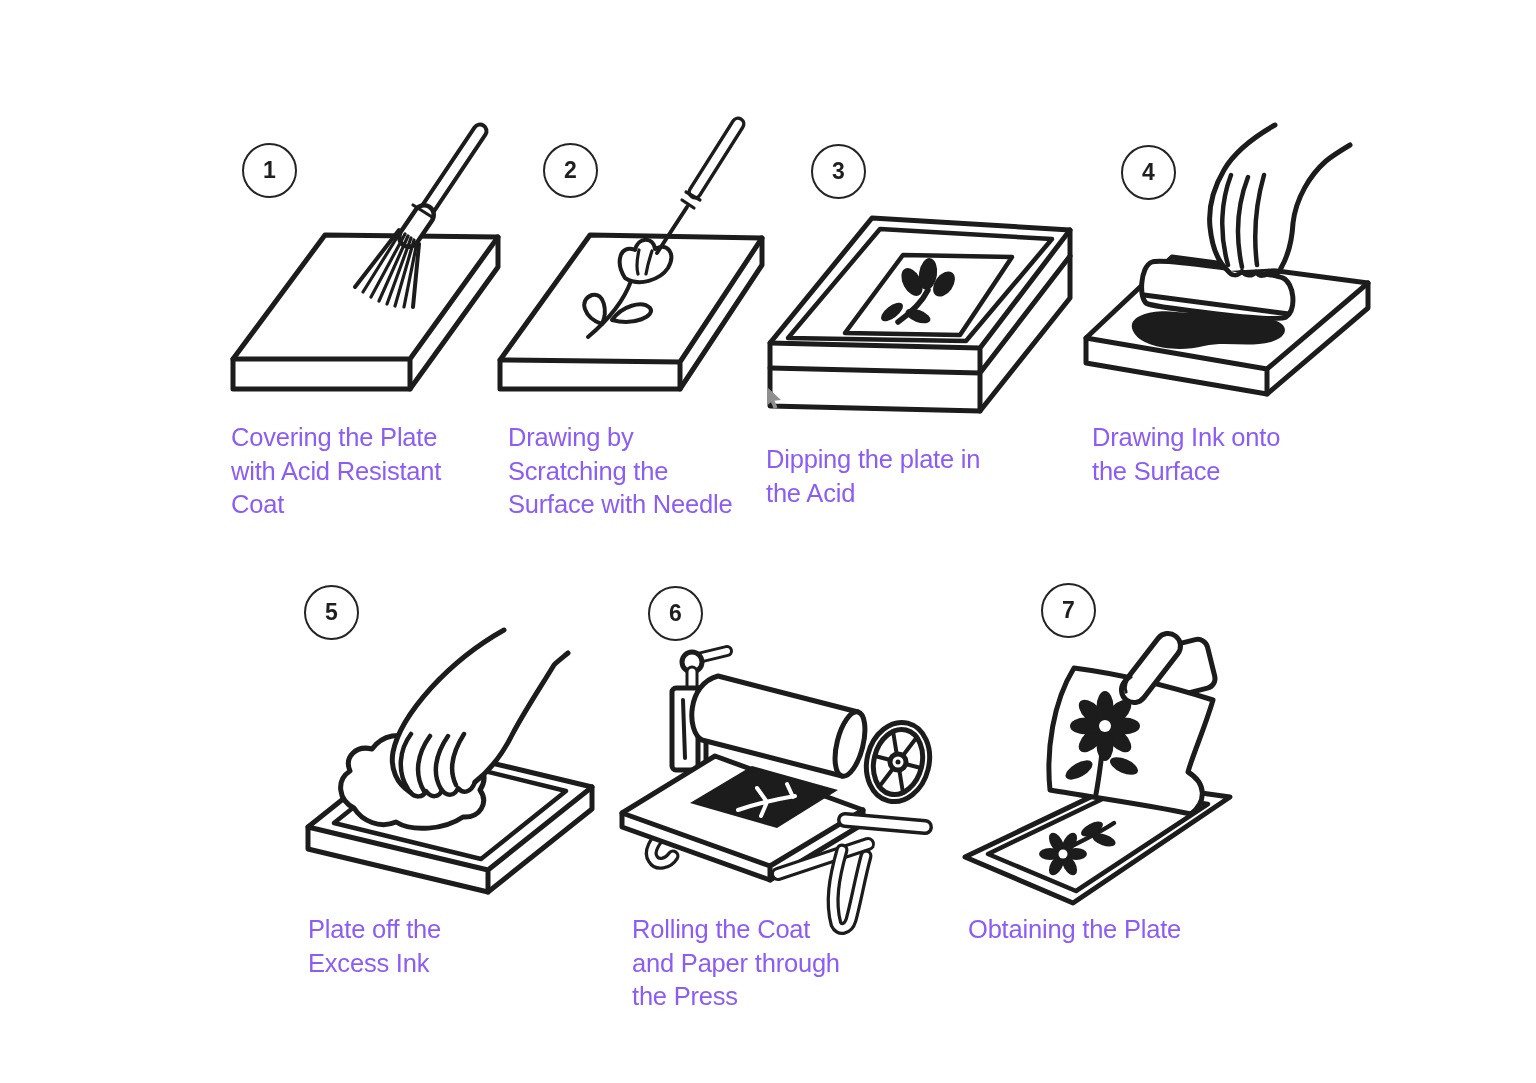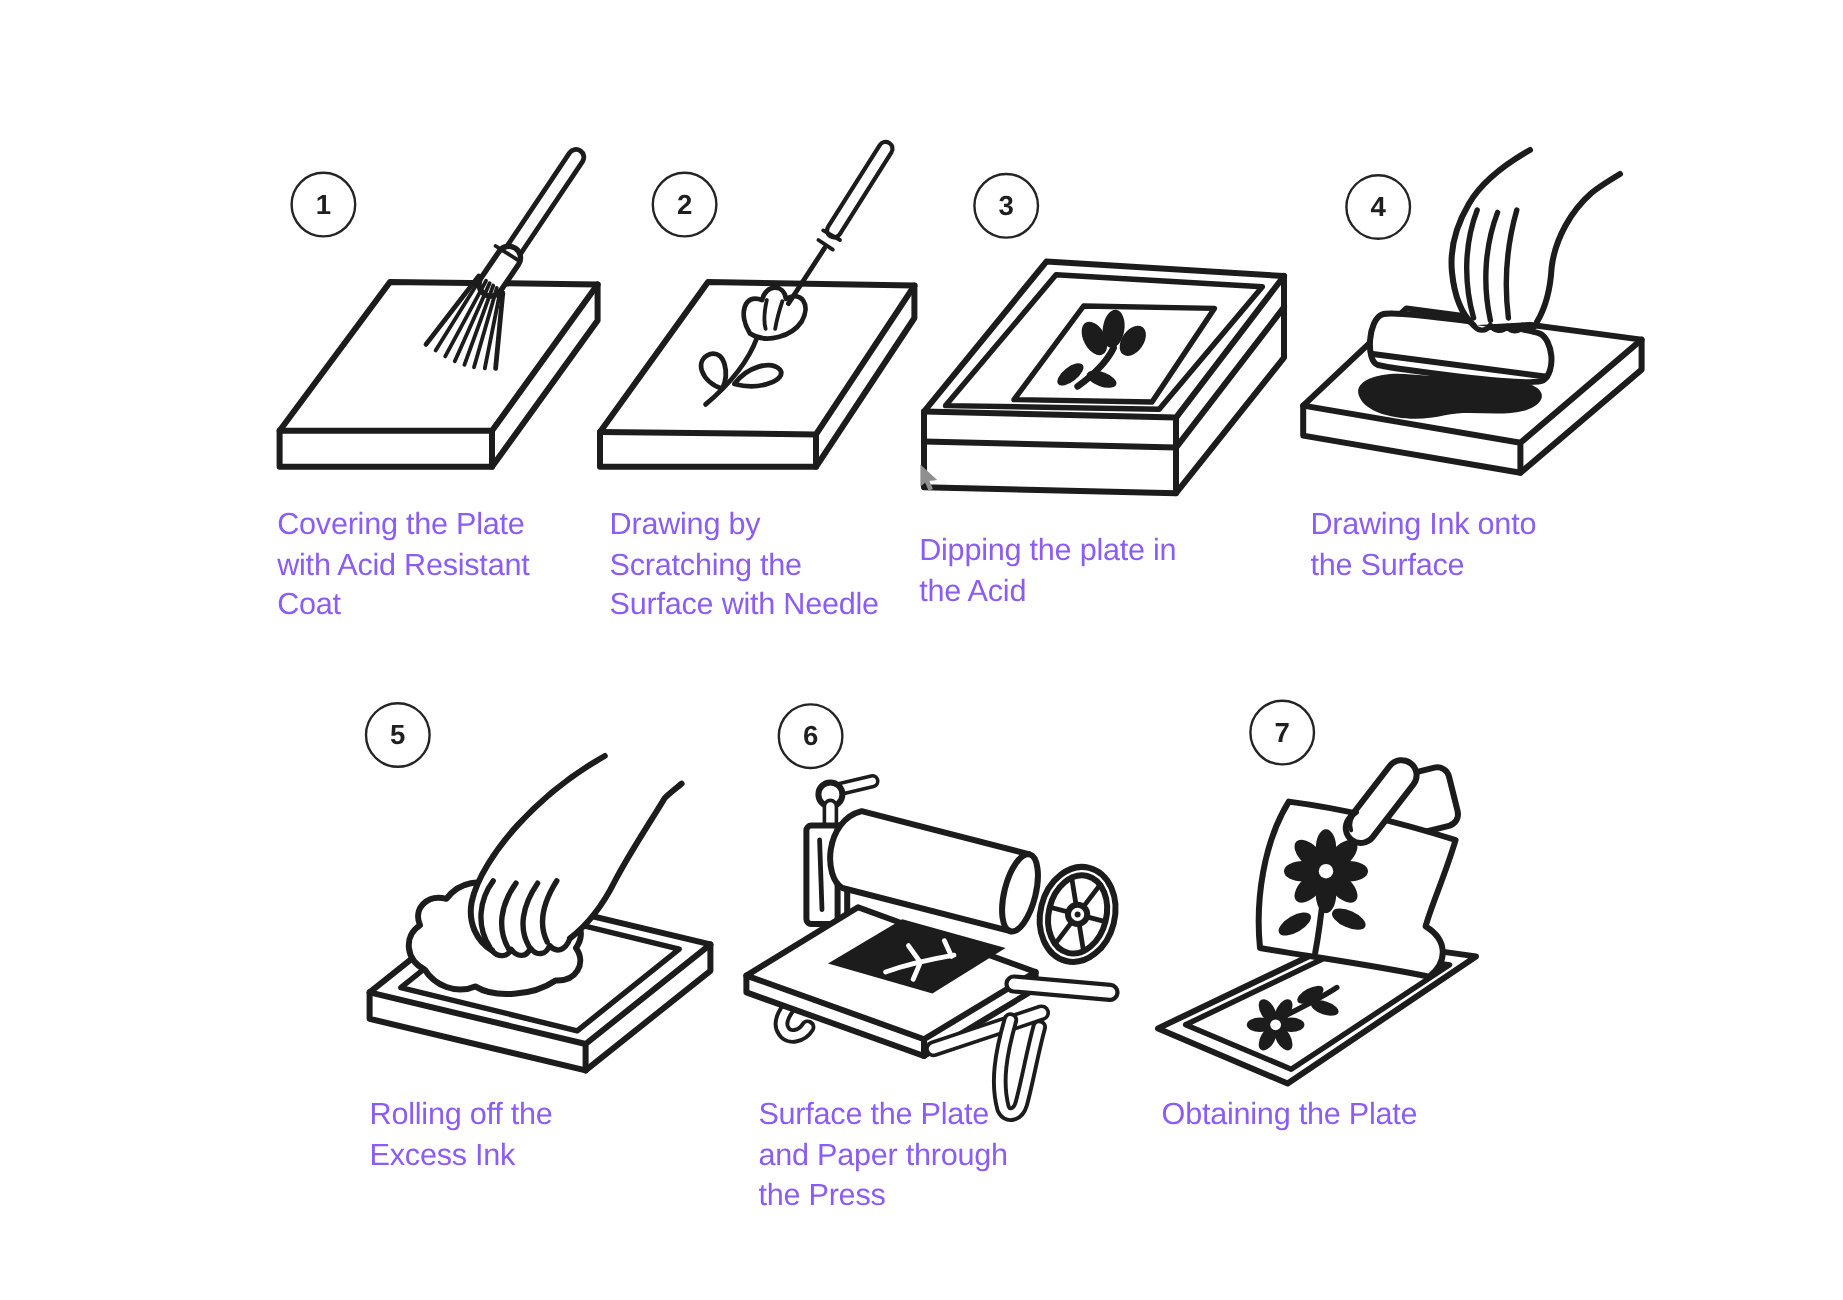--- a/index.html
+++ b/index.html
@@ -142,21 +142,21 @@
       </g>
       <path class="w" d="M62,186 C46,178 44,158 58,149 C52,135 64,123 80,127 C90,113 110,109 122,119 C142,111 166,117 174,133 C190,139 197,155 188,168 C197,181 188,196 171,195 C152,208 120,210 104,200 C88,207 70,199 62,186 Z"></path>
       <g>
         <path class="wf" d="M212,8 C187,22 161,42 139,66 C121,86 105,110 101,130 C98,147 105,162 118,170 L183,160 C197,149 210,133 220,113 C232,90 248,66 262,43 L274,33 Z"></path>
         <path class="s" d="M212,8 C187,22 161,42 139,66 C121,86 105,110 101,130 C98,147 105,162 118,170"></path>
         <path class="s" d="M183,160 C197,149 210,133 220,113 C232,90 248,66 262,43 C266,39 270,36 276,31"></path>
         <path class="s" style="stroke-width:4.5" d="M118,170 C123,176 131,176 134,169 C139,176 147,176 150,168 C155,175 163,174 166,166 C171,172 179,171 183,160"></path>
         <path class="s" style="stroke-width:4.5" d="M119,112 C107,128 105,150 116,167 M138,114 C125,132 122,152 132,169 M156,114 C143,133 140,152 149,167 M172,112 C160,131 157,149 164,163"></path>
       </g>
     </svg>
-    <p class="caption" style="left:308px;top:913px;width:220px">Rolling off the
+    <p class="caption" style="left:308px;top:913px;width:220px">Plate off the
 Excess Ink</p>
   </section>
 
   <section>
     <div class="badge" style="left:648px;top:586px">
       <span>6</span>
     </div>
     <svg class="illus" style="left:610px;top:638px" width="335" height="305" viewBox="0 0 335 305">
       <g>
         <path class="cb" stroke-width="12" d="M88,20 L117,13"></path>
@@ -187,21 +187,21 @@
       <g>
         <ellipse class="w" cx="288" cy="124" rx="31" ry="40" transform="rotate(14 288 124)"></ellipse>
         <ellipse class="w" cx="288" cy="124" rx="24" ry="33" transform="rotate(14 288 124)"></ellipse>
         <path class="s" style="stroke-width:4" d="M288,124 L311,130 M288,124 L293,155 M288,124 L269,149 M288,124 L265,118 M288,124 L283,93 M288,124 L307,99"></path>
         <circle class="w" cx="288" cy="124" r="8"></circle>
         <circle class="f" cx="288" cy="124" r="2.5"></circle>
       </g>
       <path class="cb" stroke-width="13" d="M232,212 C224,240 220,264 226,286 C229,293 238,292 241,282 C246,264 250,240 256,218"></path>
       <path class="cw" stroke-width="6.5" d="M232,212 C224,240 220,264 226,286 C229,293 238,292 241,282 C246,264 250,240 256,218"></path>
     </svg>
-    <p class="caption" style="left:632px;top:913px;width:240px">Surface the Plate
+    <p class="caption" style="left:632px;top:913px;width:240px">Rolling the Coat
 and Paper through
 the Press</p>
   </section>
 
   <section>
     <div class="badge" style="left:1041px;top:583px">
       <span>7</span>
     </div>
     <svg class="illus" style="left:952px;top:642px" width="300" height="285" viewBox="0 0 300 285">
       <rect class="w" x="198" y="2" width="62" height="50" rx="10" transform="rotate(-14 229 27)"></rect>

